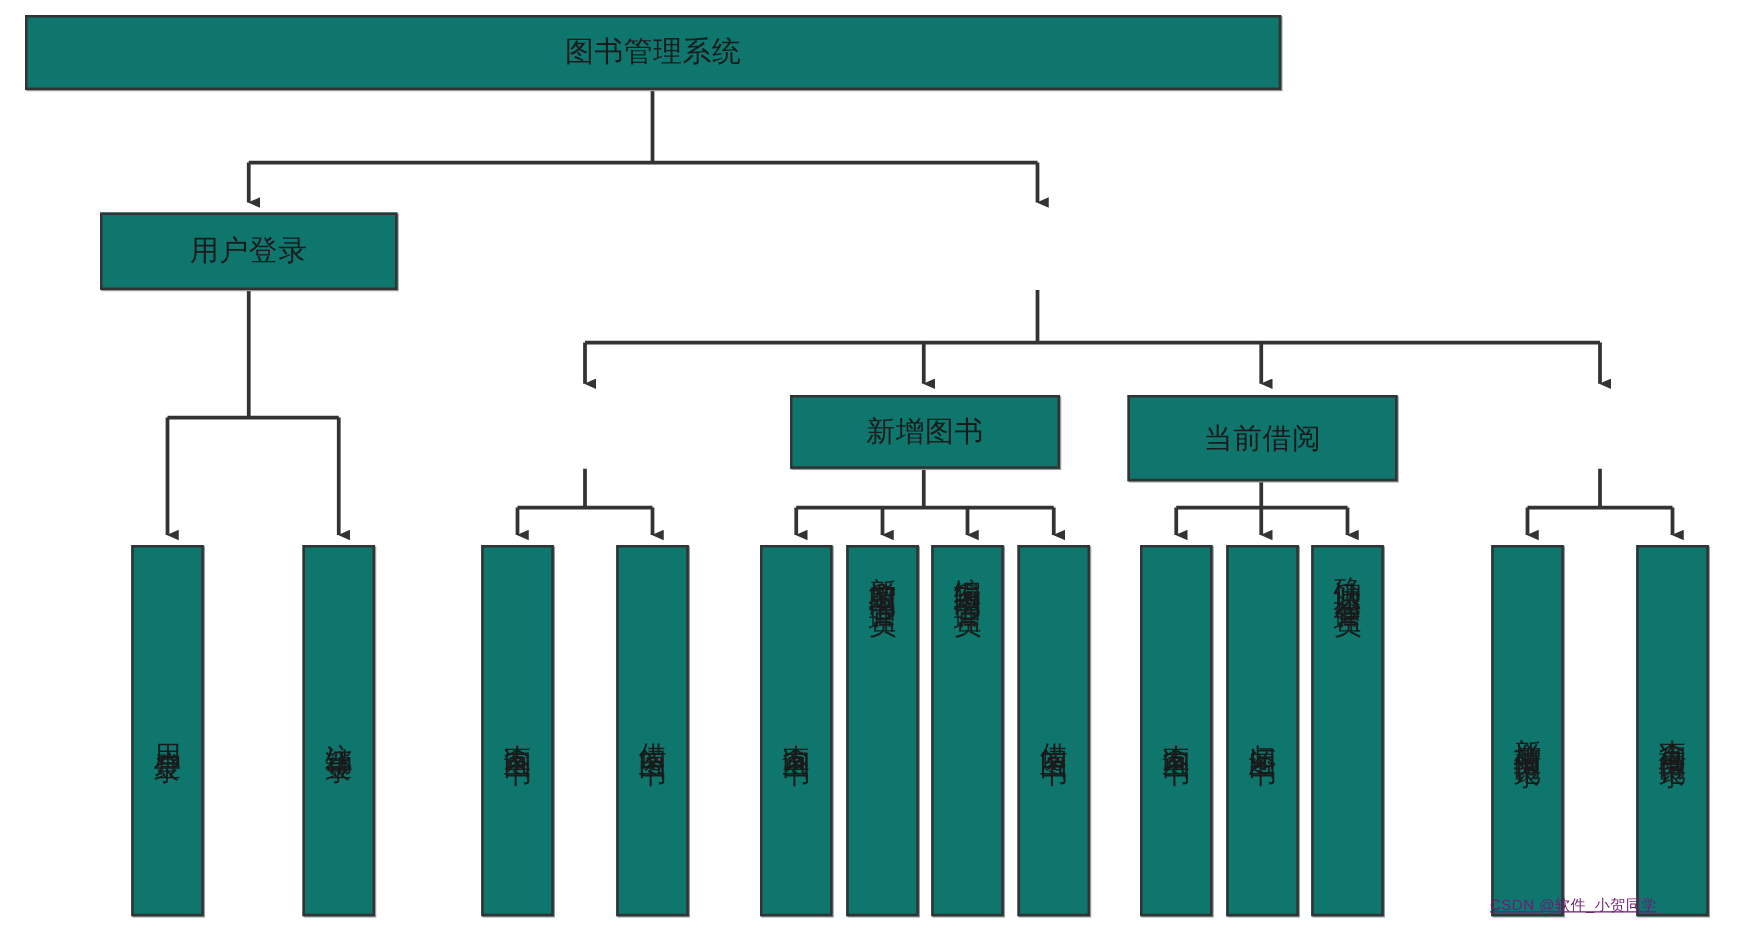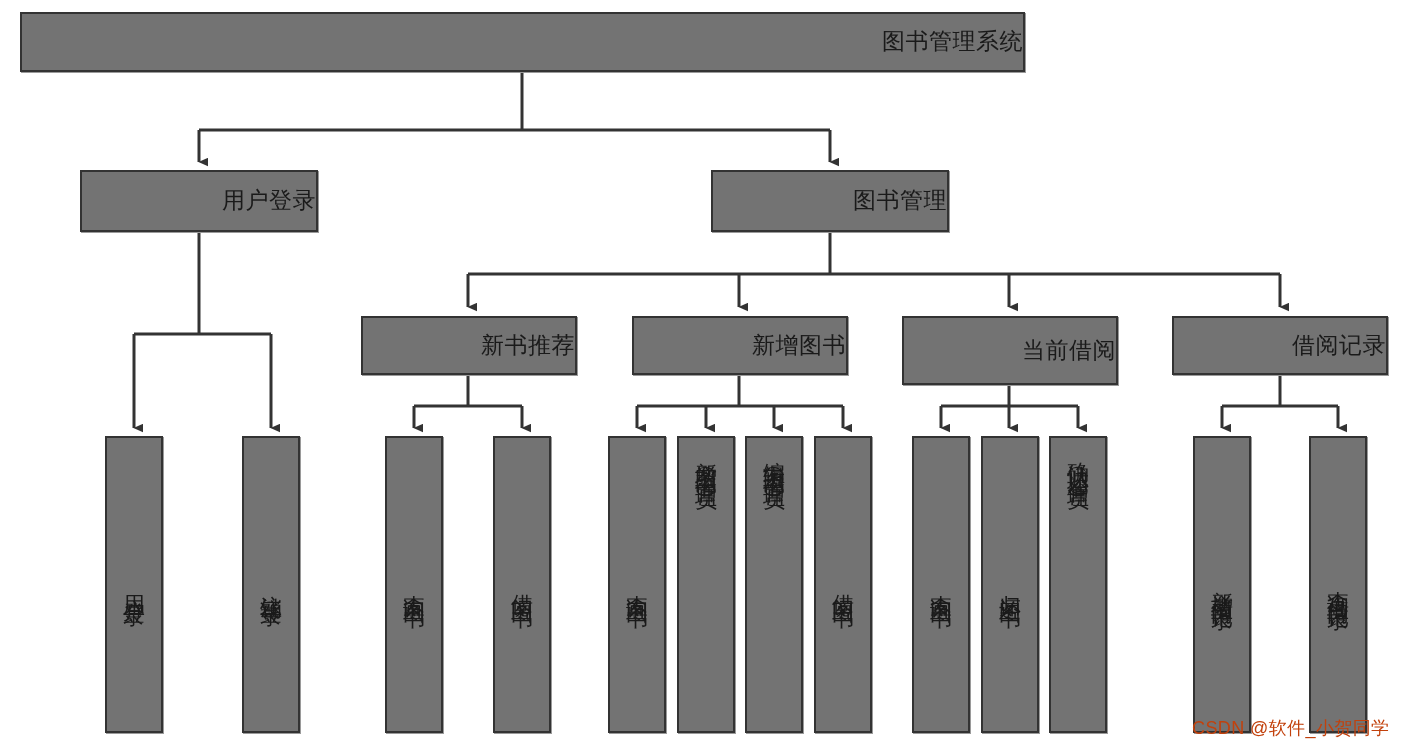--- a/index.html
+++ b/index.html
@@ -23,26 +23,26 @@
     position: absolute;
     left: 0;
     top: 0;
     width: 1405px;
     height: 747px;
     pointer-events: none;
   }
   .node {
     position: absolute;
     box-sizing: border-box;
-    background: #737373;
+    background: #0f766e;
     border: 2px solid #333333;
     box-shadow: 1px 1px 0 0 #9a9a9a;
     display: flex;
     align-items: center;
-    justify-content: flex-end;
+    justify-content: center;
     text-align: center;
     z-index: 2;
   }
   .node-label {
     display: block;
     line-height: 1.18;
     color: #1a1a1a;
     letter-spacing: 0.5px;
   }
   
@@ -64,25 +64,26 @@
     line-height: 1.0;
     letter-spacing: 4px;
     white-space: nowrap;
     margin: 0 auto;
   }
   .node.vert.align-top {
     align-items: flex-start;
   }
   .watermark {
     position: absolute;
-    font-size: 18px;
-    color: #c2410c;
+    font-size: 12px;
+    color: #701a75;
     white-space: nowrap;
     z-index: 5;
     letter-spacing: 0.4px;
+    text-decoration: underline;
   }
 </style>
 </head>
 <body>
 
 <div id="diagram-canvas">
 
   <svg id="edge-layer" viewBox="0 0 1405 747" width="1405" height="747" xmlns="http://www.w3.org/2000/svg">
     <defs>
       <marker id="arrowhead" markerWidth="9" markerHeight="10" refX="4.2" refY="9" orient="auto" markerUnits="userSpaceOnUse">
@@ -137,39 +138,30 @@
   </svg>
 
   <div class="node horiz root" style="left:20px; top:12px; width:1005px; height:60px;">
     <span class="node-label">图书管理系统</span>
   </div>
 
   <div class="node horiz" style="left:80px; top:170px; width:238px; height:62px;">
     <span class="node-label">用户登录</span>
   </div>
 
-  <div class="node horiz" style="left:711px; top:170px; width:238px; height:62px;">
-    <span class="node-label">图书管理</span>
-  </div>
-
-  <div class="node horiz" style="left:361px; top:316px; width:216px; height:59px;">
-    <span class="node-label">新书推荐</span>
-  </div>
+
 
   <div class="node horiz" style="left:632px; top:316px; width:216px; height:59px;">
     <span class="node-label">新增图书</span>
   </div>
 
   <div class="node horiz" style="left:902px; top:316px; width:216px; height:69px;">
     <span class="node-label">当前借阅</span>
   </div>
 
-  <div class="node horiz" style="left:1172px; top:316px; width:216px; height:59px;">
-    <span class="node-label">借阅记录</span>
-  </div>
 
   <div class="node vert" style="left:105px; top:436px; width:58px; height:297px;">
     <span class="node-label">用户登录</span>
   </div>
 
   <div class="node vert" style="left:242px; top:436px; width:58px; height:297px;">
     <span class="node-label">注销登录</span>
   </div>
 
   <div class="node vert" style="left:385px; top:436px; width:58px; height:297px;">

